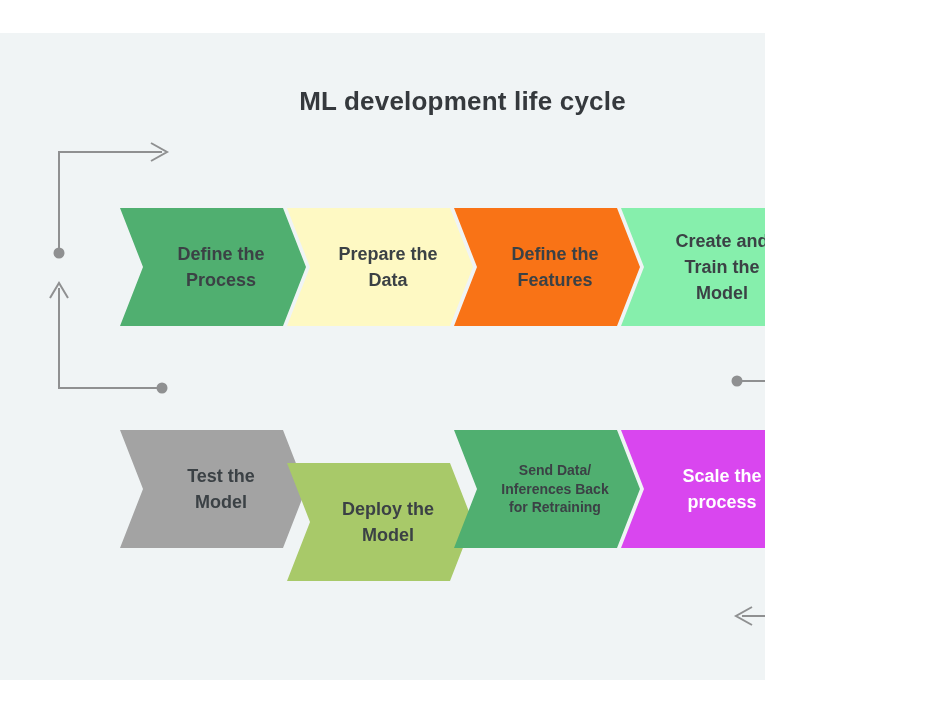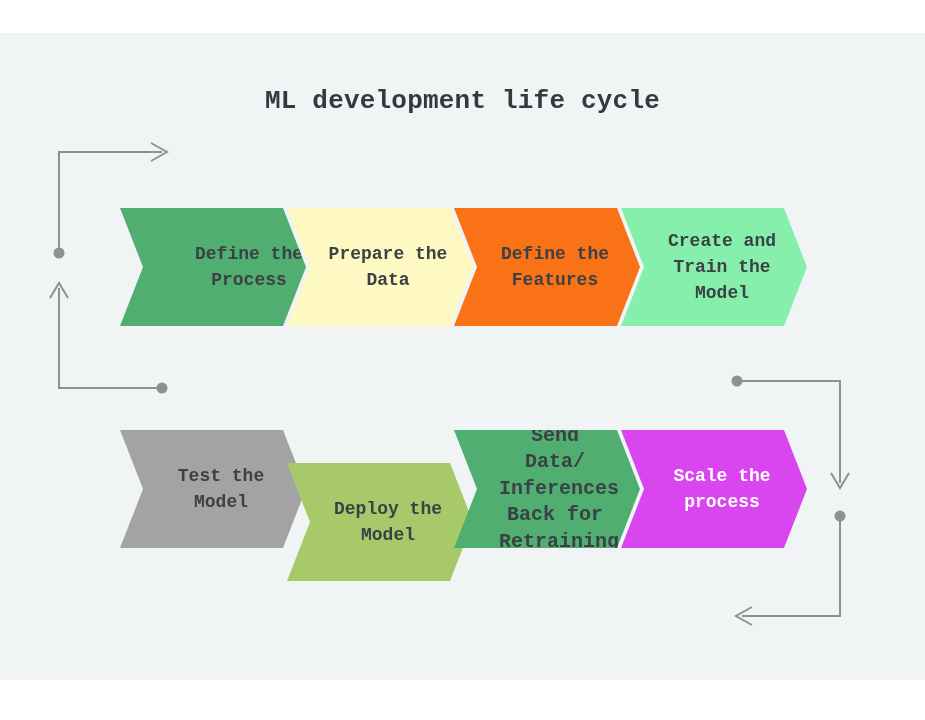--- a/index.html
+++ b/index.html
@@ -1,21 +1,21 @@
 <!DOCTYPE html>
 <html><head>
 <meta charset="utf-8">
 <style>
   html, body { margin: 0; padding: 0; background: #ffffff; }
   .canvas {
     position: relative;
-    width: 925px;
+    width: 765px;
     height: 720px;
     overflow: hidden;
-    font-family: Liberation Mono, monospace;
+    font-family: Liberation Sans, sans-serif;
     background: #ffffff;
   }
   .panel {
     position: absolute;
     left: 0; right: 0;
     top: 33px;
     height: 647px;
     background: #f0f4f5;
   }
   .title {
@@ -48,21 +48,21 @@
   .chev-label {
     display: block;
     max-width: 122px;
     text-align: center;
     font-size: 18px;
     font-weight: bold;
     line-height: 1.45;
     padding-left: 12px; 
   }
   .chev.small .chev-label {
-    font-size: 20px;
+    font-size: 14px;
     line-height: 1.32;
     max-width: 112px;
   }
   .connectors {
     position: absolute;
     left: 0; top: 0;
     width: 925px;
     height: 720px;
     pointer-events: none;
   }
@@ -70,21 +70,21 @@
 </head>
 <body>
 
 <div class="canvas">
 
   <div class="panel"></div>
 
   <h1 class="title">ML development life cycle</h1>
 
   <div class="row row1">
-    <div class="chev p1" style="background-color: rgb(80, 175, 112); justify-content: flex-end;">
+    <div class="chev p1" style="background-color: rgb(80, 175, 112);">
       <span class="chev-label" style="color: rgb(59, 65, 69);">Define the Process</span>
     </div>
     <div class="chev p2" style="background-color: #fef9c3;">
       <span class="chev-label" style="color: rgb(59, 65, 69);">Prepare the Data</span>
     </div>
     <div class="chev p3" style="background-color: #f97316;">
       <span class="chev-label" style="color: rgb(59, 65, 69);">Define the Features</span>
     </div>
     <div class="chev p4" style="background-color: #86efac;">
       <span class="chev-label" style="color: rgb(59, 65, 69);">Create and Train the Model</span>

